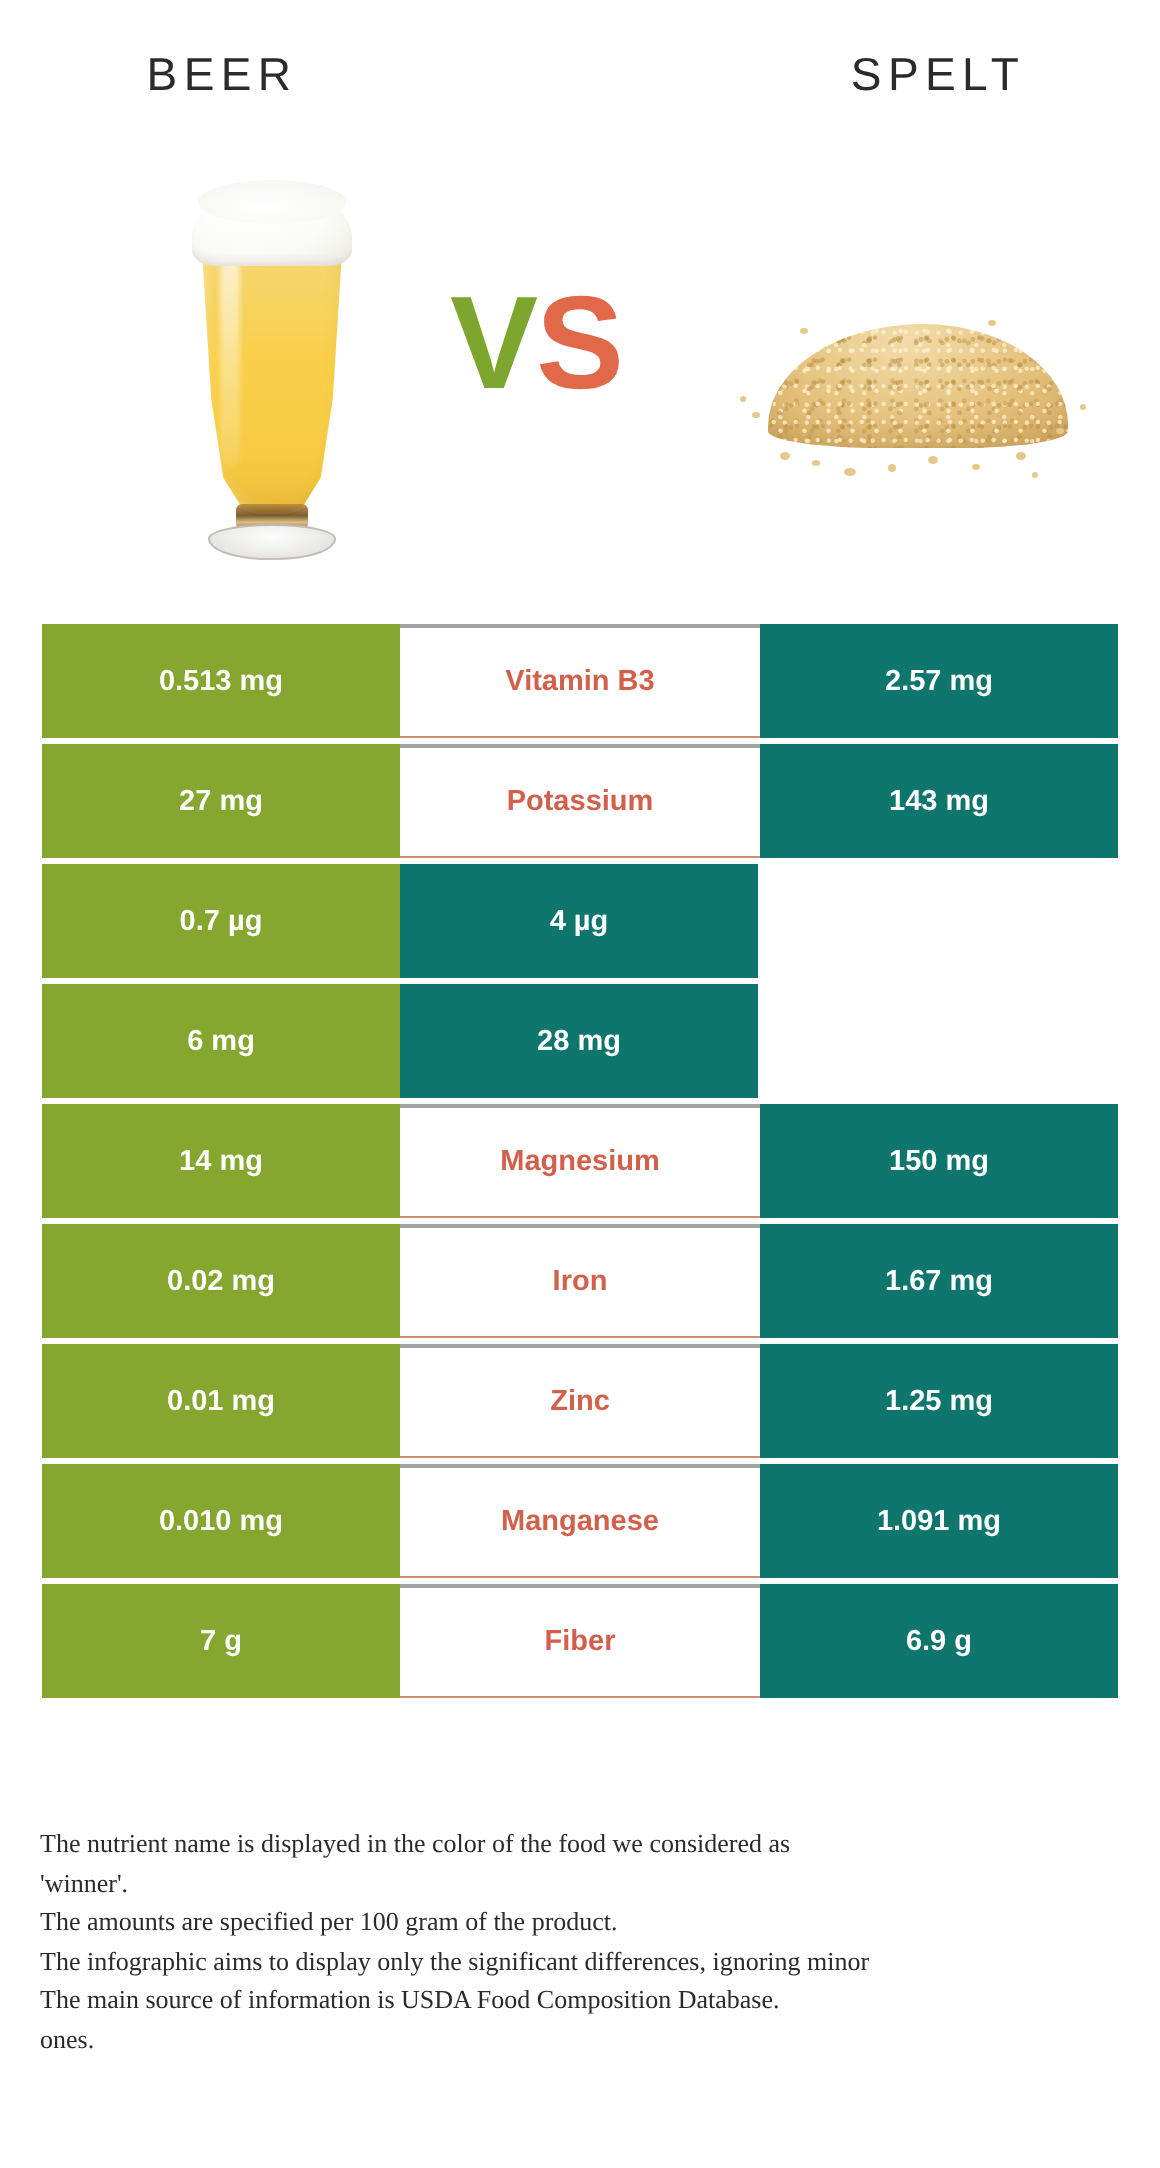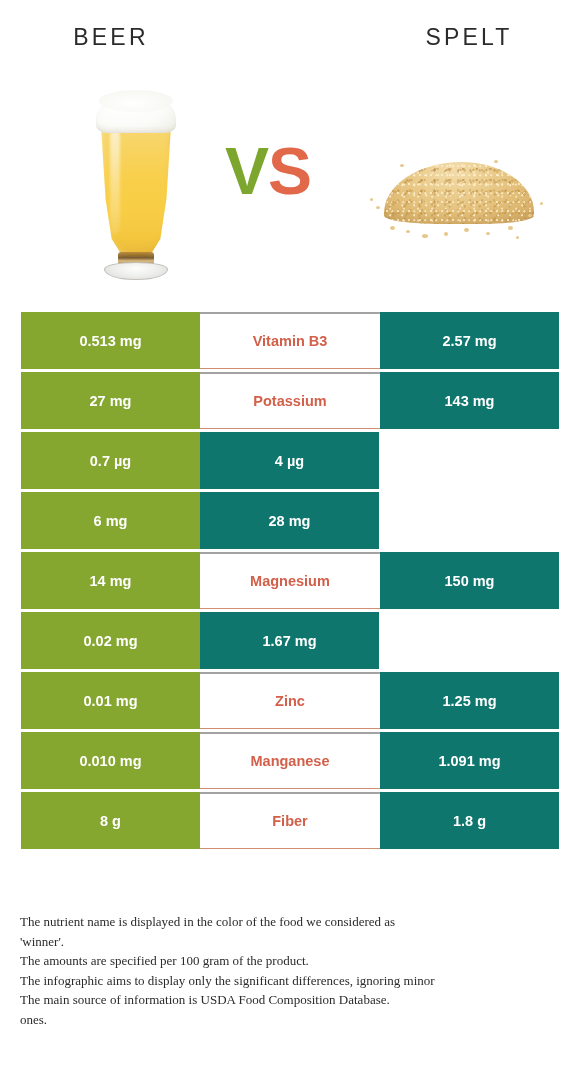--- a/index.html
+++ b/index.html
@@ -317,36 +317,37 @@
         <div class="cell cell-left">6 mg</div>
         <div class="cell cell-right">28 mg</div>
       </div>
       <div class="row">
         <div class="cell cell-left">14 mg</div>
         <div class="cell cell-mid">Magnesium</div>
         <div class="cell cell-right">150 mg</div>
       </div>
       <div class="row">
         <div class="cell cell-left">0.02 mg</div>
+        <div class="cell cell-mid">Iron</div>
         <div class="cell cell-right">1.67 mg</div>
       </div>
       <div class="row">
         <div class="cell cell-left">0.01 mg</div>
         <div class="cell cell-mid">Zinc</div>
         <div class="cell cell-right">1.25 mg</div>
       </div>
       <div class="row">
         <div class="cell cell-left">0.010 mg</div>
         <div class="cell cell-mid">Manganese</div>
         <div class="cell cell-right">1.091 mg</div>
       </div>
       <div class="row">
-        <div class="cell cell-left">8 g</div>
+        <div class="cell cell-left">7 g</div>
         <div class="cell cell-mid">Fiber</div>
-        <div class="cell cell-right">1.8 g</div>
+        <div class="cell cell-right">6.9 g</div>
       </div>
     </div>
 
   <div class="footer">
     <div>The nutrient name is displayed in the color of the food we considered as</div>
     <div>'winner'.</div>
     <div>The amounts are specified per 100 gram of the product.</div>
     <div>The infographic aims to display only the significant differences, ignoring minor</div>
     <div>The main source of information is USDA Food Composition Database.</div>
     <div>ones.</div>

